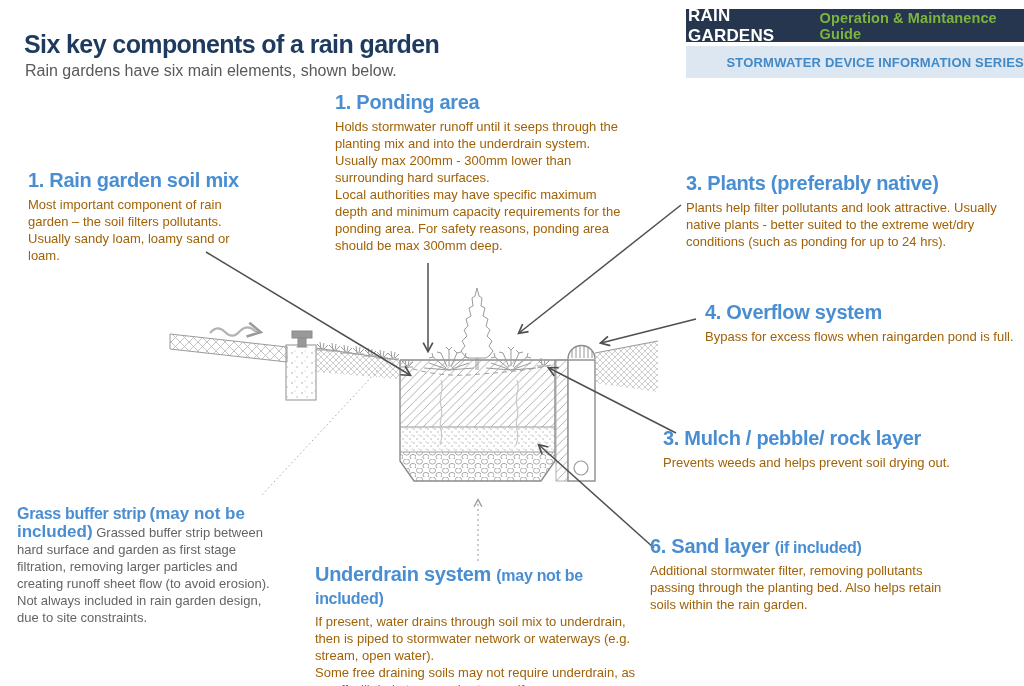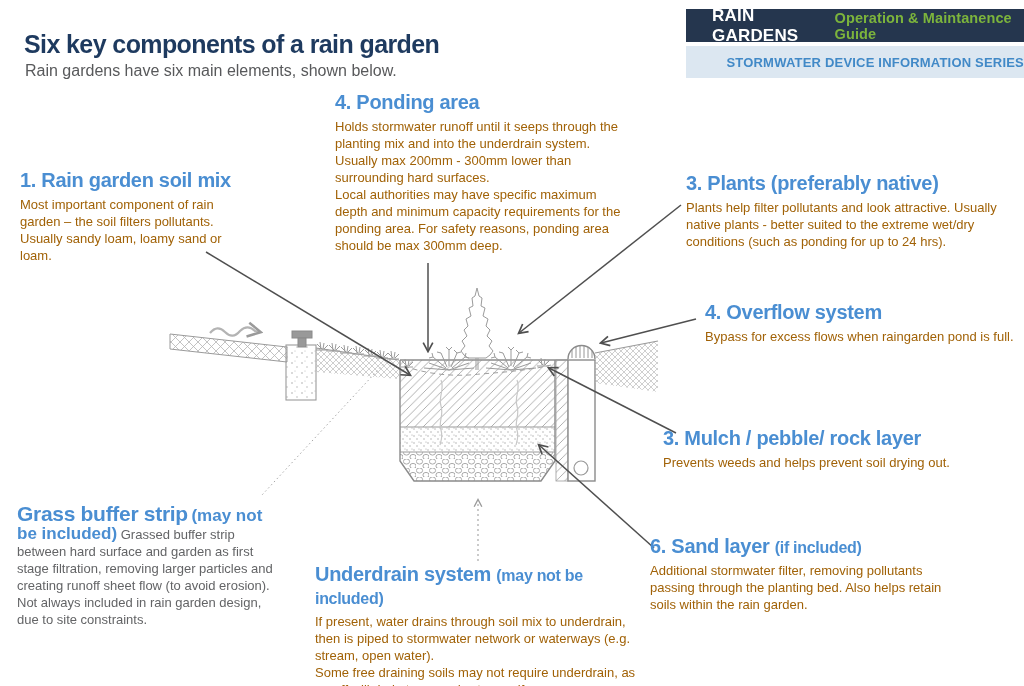--- a/index.html
+++ b/index.html
@@ -1,37 +1,37 @@
 <!DOCTYPE html>
 <html><head>
 <meta charset="utf-8">
 <style>
   html,body{margin:0;padding:0;background:#fff;}
   #page{position:relative;width:1024px;height:686px;background:#ffffff;overflow:hidden;
         font-family:"Liberation Sans", sans-serif;}
   
   .brandbar{position:absolute;left:686px;top:9px;width:338px;height:33px;background:#25364e;
-            display:flex;align-items:center;padding-left:26px;box-sizing:border-box;}
+            display:flex;align-items:center;padding-left:2px;box-sizing:border-box;}
   .brand{color:#ffffff;font-weight:bold;font-size:17px;letter-spacing:.2px;}
   .brand-suffix{color:#7cb43c;font-size:14.5px;font-weight:bold;margin-left:9px;letter-spacing:.1px;}
   .seriesbar{position:absolute;left:686px;top:46px;width:338px;height:32px;background:#dce7f1;
              display:flex;align-items:center;justify-content:flex-end;padding-right:0;box-sizing:border-box;}
   .series{color:#4189c7;font-size:13px;font-weight:bold;letter-spacing:.2px;}
   
   .page-title{position:absolute;left:24px;top:30px;font-size:25px;font-weight:bold;color:#1e3a5f;letter-spacing:-0.6px;}
   .page-subtitle{position:absolute;left:25px;top:62px;font-size:16px;color:#58595b;}
   
   .sec{position:absolute;}
   .sec h2{margin:0 0 4px 0;font-size:20px;font-weight:bold;color:#4a8ed2;letter-spacing:-0.3px;}
   .sec .body{font-size:13px;line-height:17px;color:#a16207;white-space:pre-line;}
   .qual{font-size:16px;font-weight:bold;color:#4a8ed2;}
   .bigqual{font-size:17px;}
   .flowp{margin:0;font-size:13px;line-height:17px;color:#636466;}
-  .flowp .bt{font-size:21px;font-weight:bold;color:#4a8ed2;letter-spacing:-0.3px;}
-  #sec-soil{left:20px;top:169px;width:235px;}
+  .flowp .bt{font-size:16px;font-weight:bold;color:#4a8ed2;letter-spacing:-0.3px;}
+  #sec-soil{left:28px;top:169px;width:235px;}
   #sec-ponding{left:335px;top:91px;width:297px;}
   #sec-plants{left:686px;top:172px;width:330px;}
   #sec-overflow{left:705px;top:301px;width:315px;}
   #sec-mulch{left:663px;top:427px;width:355px;}
   #sec-sand{left:650px;top:535px;width:315px;}
   #sec-grass{left:17px;top:505px;width:258px;}
   #sec-underdrain{left:315px;top:563px;width:330px;}
   #diagram{position:absolute;left:0;top:0;width:1024px;height:686px;}
 </style>
 </head>
@@ -165,21 +165,21 @@
     <path d="M389,358 L262,495" stroke="#a8a8a8" stroke-width="1" stroke-dasharray="1.5,2.8" fill="none"></path>
     <path d="M478,561 L478,500" stroke="#a8a8a8" stroke-width="1.2" stroke-dasharray="2,3" fill="none" marker-end="url(#ahg)"></path>
   </svg>
 
   <div class="sec" id="sec-soil">
     <h2>1. Rain garden soil mix</h2>
     <div class="body">Most important component of rain garden – the soil filters pollutants. Usually sandy loam, loamy sand or loam.</div>
   </div>
 
   <div class="sec" id="sec-ponding">
-    <h2>4. Ponding area</h2>
+    <h2>1. Ponding area</h2>
     <div class="body">Holds stormwater runoff until it seeps through the planting mix and into the underdrain system.  Usually max 200mm - 300mm lower than surrounding hard surfaces.
 Local authorities may have specific maximum depth and minimum capacity requirements for the ponding area.  For safety reasons, ponding area should be max 300mm deep.</div>
   </div>
 
   <div class="sec" id="sec-plants">
     <h2>3. Plants (preferably native)</h2>
     <div class="body">Plants help filter pollutants and look attractive. Usually native plants - better suited to the extreme wet/dry conditions (such as ponding for up to 24 hrs).</div>
   </div>
 
   <div class="sec" id="sec-overflow">

